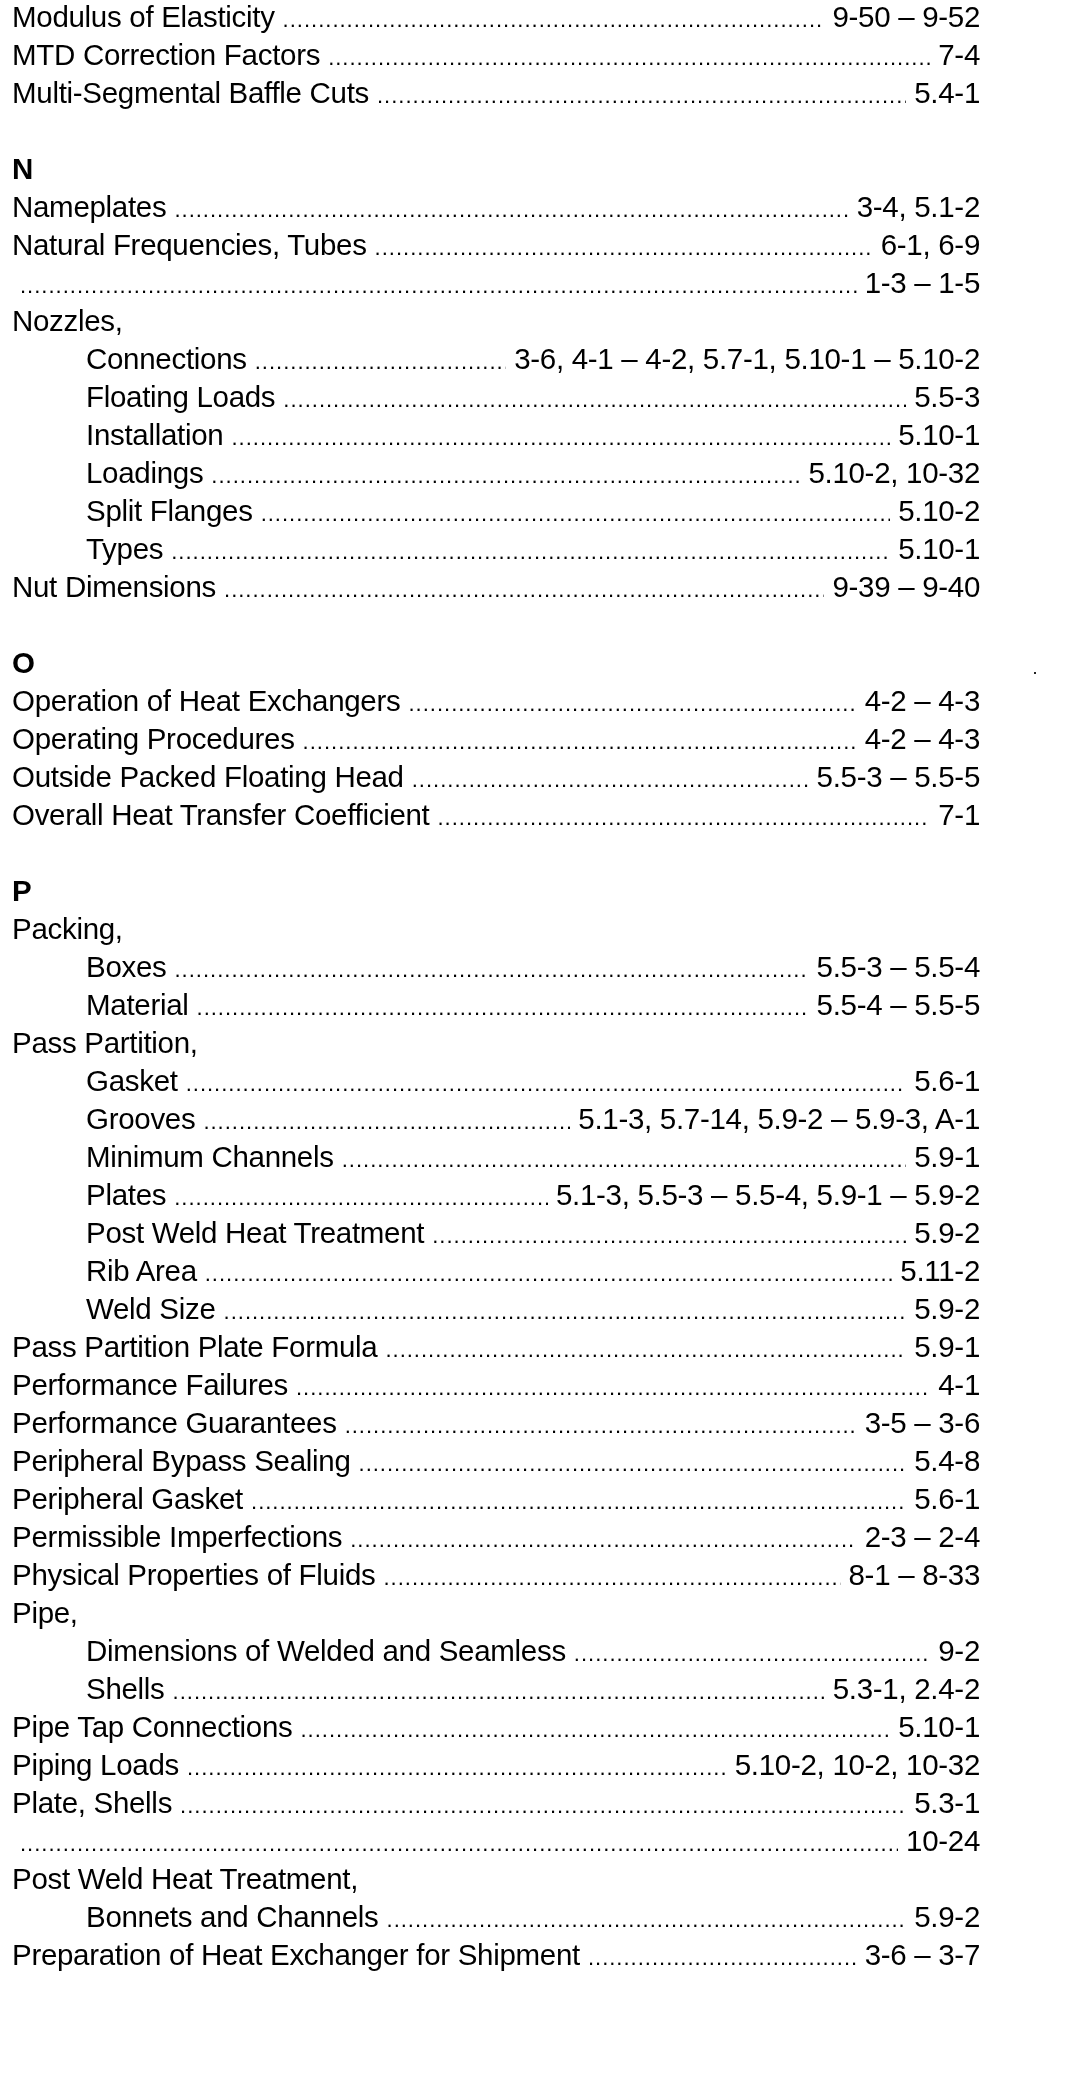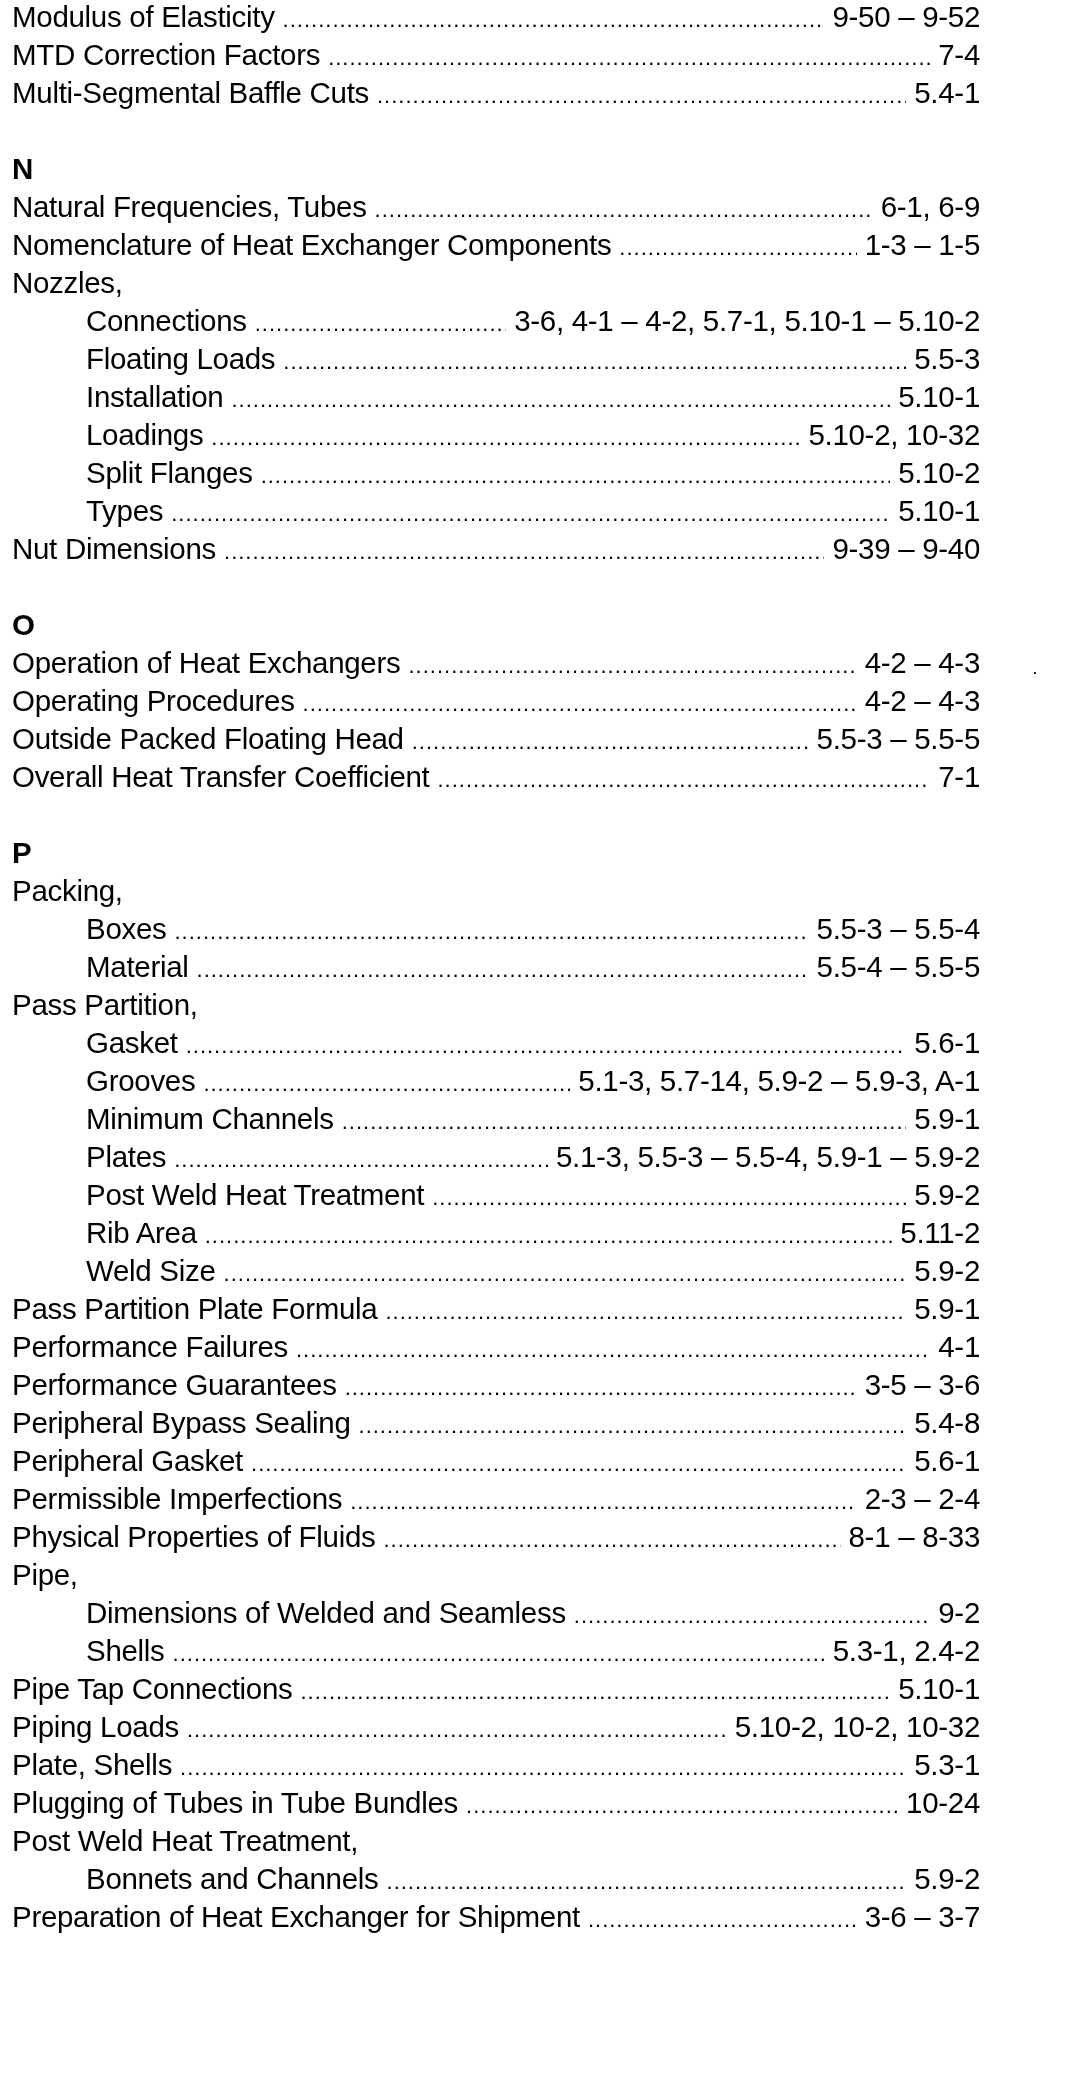--- a/index.html
+++ b/index.html
@@ -49,26 +49,30 @@
   </div>
   <div class="row">
     <span class="term">Multi-Segmental Baffle Cuts</span>
     <span class="leader"></span>
     <span class="pages">5.4-1</span>
   </div>
   <div class="row blank"></div>
 
   <div class="row letter">N</div>
   <div class="row">
+    <span class="term">Nameplates</span>
+    <span class="leader"></span>
+    <span class="pages">3-4, 5.1-2</span>
+  </div>
+  <div class="row">
     <span class="term">Natural Frequencies, Tubes</span>
     <span class="leader"></span>
     <span class="pages">6-1, 6-9</span>
   </div>
   <div class="row">
-    <span class="term">Nomenclature of Heat Exchanger Components</span>
     <span class="leader"></span>
     <span class="pages">1-3 – 1-5</span>
   </div>
   <div class="row">
     <span class="term">Nozzles,</span>
   </div>
   <div class="row sub">
     <span class="term">Connections</span>
     <span class="leader"></span>
     <span class="pages">3-6, 4-1 – 4-2, 5.7-1, 5.10-1 – 5.10-2</span>
@@ -237,21 +241,20 @@
     <span class="term">Piping Loads</span>
     <span class="leader"></span>
     <span class="pages">5.10-2, 10-2, 10-32</span>
   </div>
   <div class="row">
     <span class="term">Plate, Shells</span>
     <span class="leader"></span>
     <span class="pages">5.3-1</span>
   </div>
   <div class="row">
-    <span class="term">Plugging of Tubes in Tube Bundles</span>
     <span class="leader"></span>
     <span class="pages">10-24</span>
   </div>
   <div class="row">
     <span class="term">Post Weld Heat Treatment,</span>
   </div>
   <div class="row sub">
     <span class="term">Bonnets and Channels</span>
     <span class="leader"></span>
     <span class="pages">5.9-2</span>

